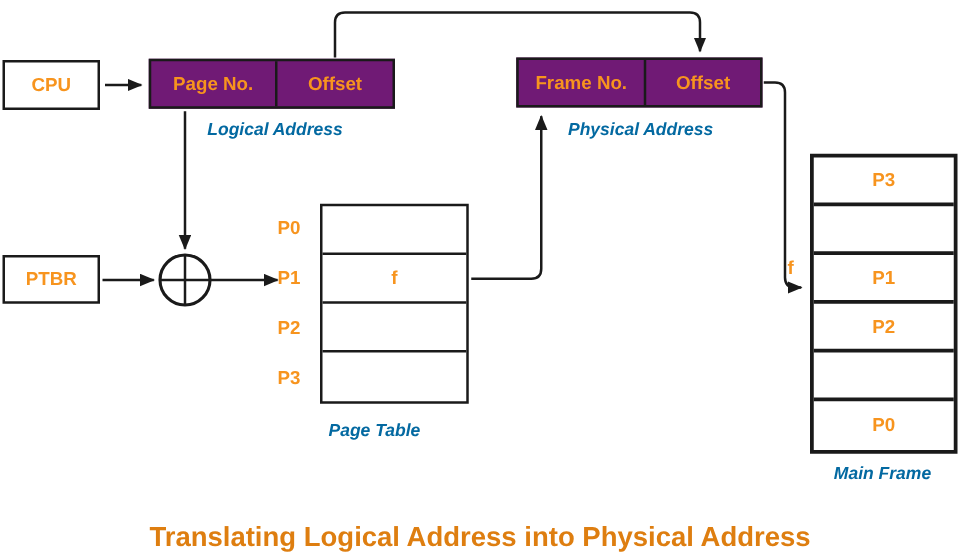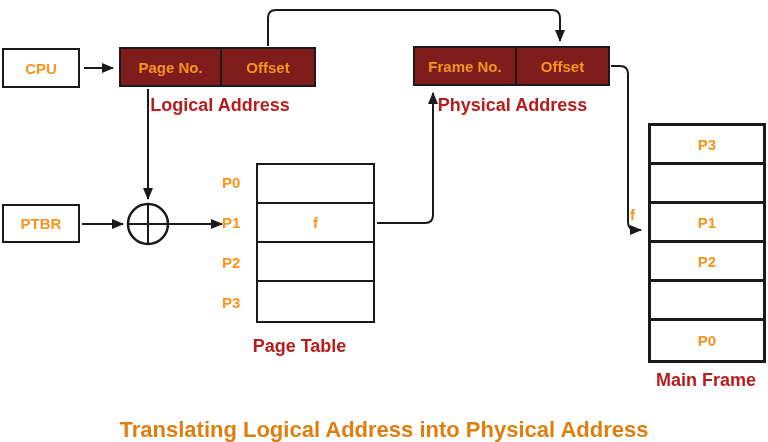--- a/index.html
+++ b/index.html
@@ -16,35 +16,36 @@
   .box {
     border: 2px solid #1a1a1a;
     background: #ffffff;
     display: flex;
     align-items: center;
     justify-content: center;
     font-weight: bold;
     font-size: 15px;
     color: #F7941E;
   }
-  .cellrow { display: flex; border: 2px solid #1a1a1a; background: #7f1d1d; }
+  .cellrow { display: flex; border: 2px solid #1a1a1a; background: #701a75; }
   .cell {
     display: flex;
     align-items: center;
     justify-content: center;
     font-weight: bold;
     font-size: 15px;
     color: #F7941E;
   }
   .cell + .cell { border-left: 2px solid #1a1a1a; }
   .red-caption {
-    color: #b91c1c;
+    color: #0369a1;
     font-weight: bold;
-    font-size: 18px;
+    font-size: 14px;
     text-align: center;
+    font-style: italic;
   }
   .orange-label {
     color: #F7941E;
     font-weight: bold;
     font-size: 15px;
   }
   .table-col { border: 2px solid #1a1a1a; background: #fff; display: grid; }
   .table-row {
     display: flex;
     align-items: center;

